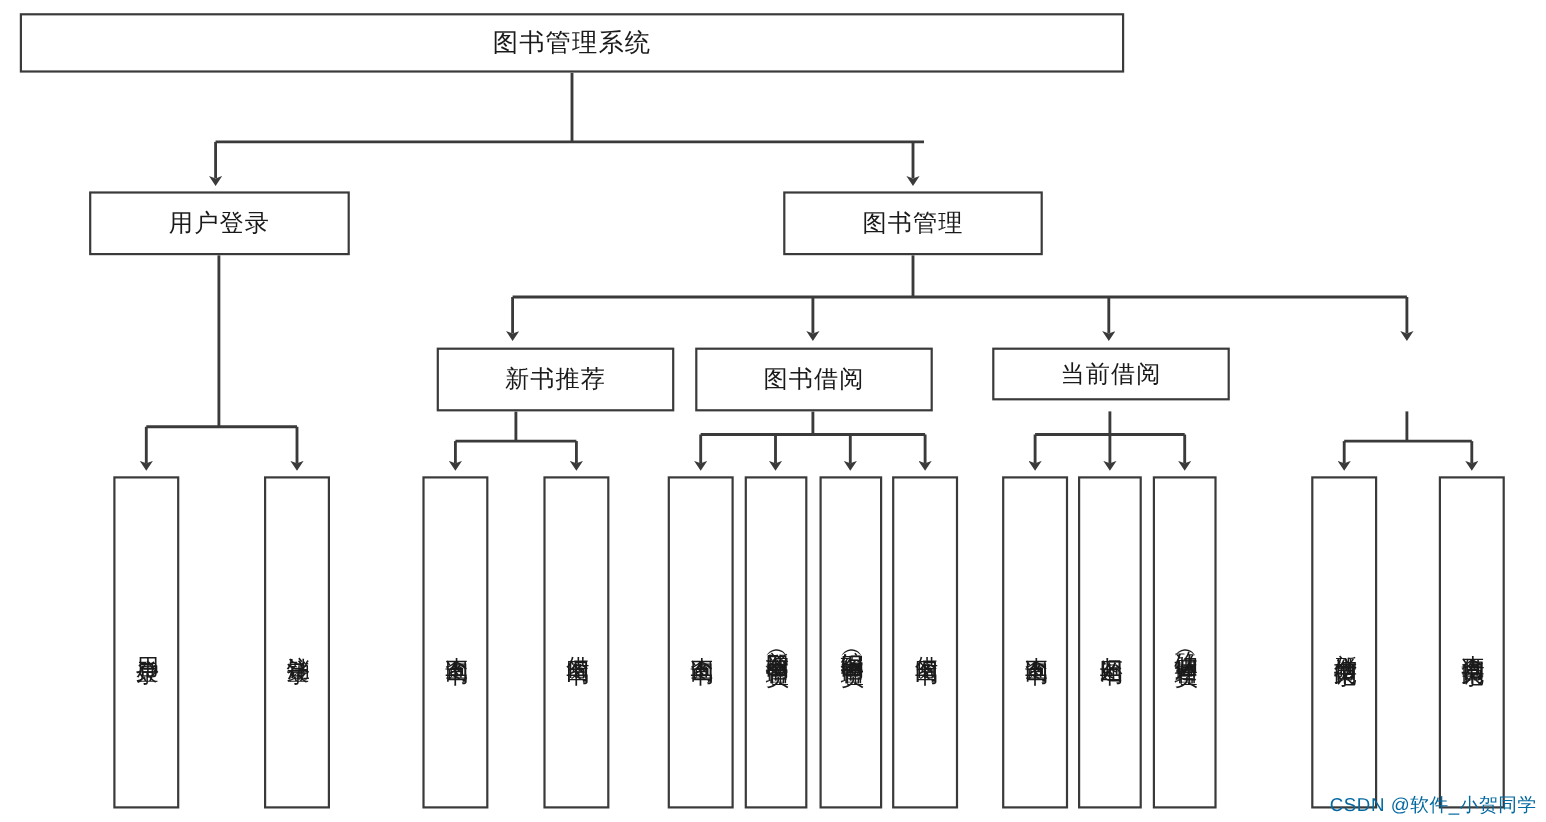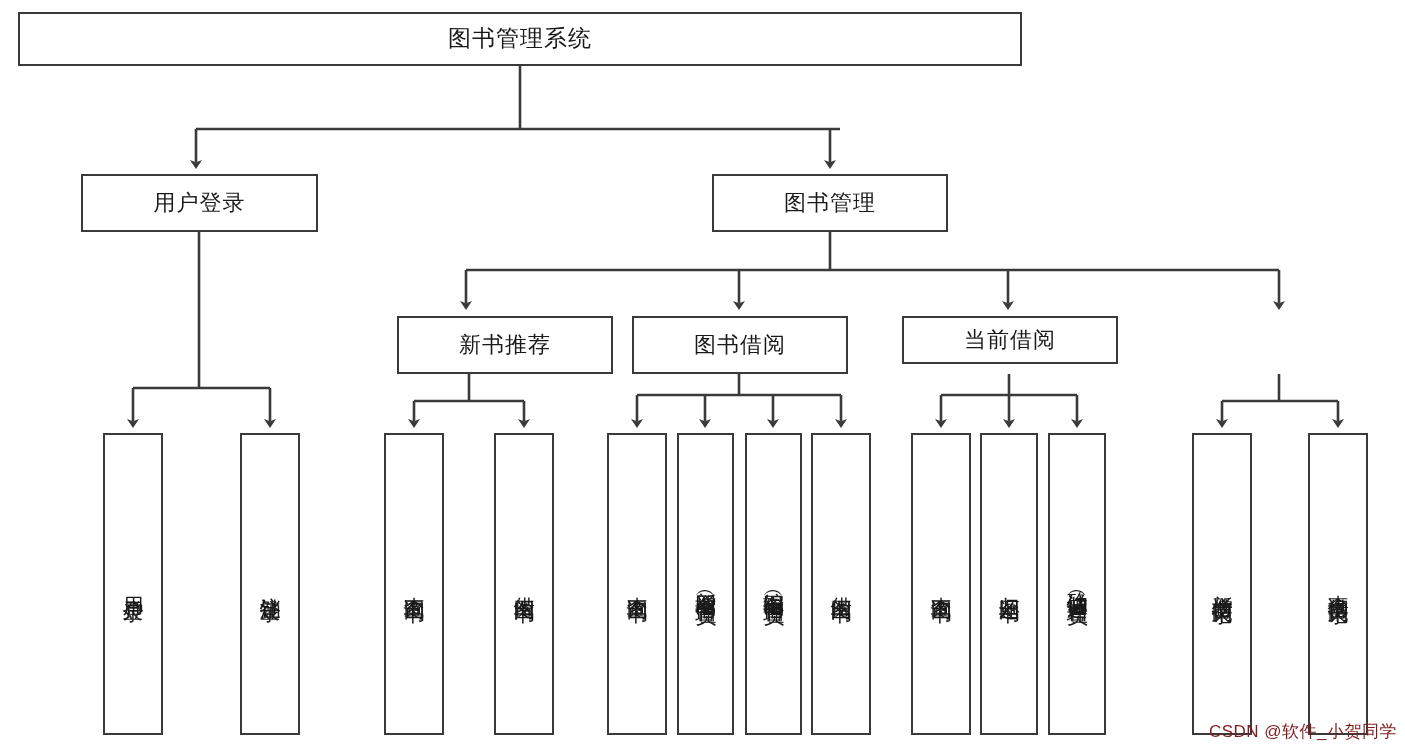--- a/index.html
+++ b/index.html
@@ -55,21 +55,21 @@
     line-height: 1.45;
     letter-spacing: 2px;
     white-space: nowrap;
     color: #1a1a1a;
   }
   .watermark {
     position: absolute;
     right: 8px;
     bottom: 4px;
     font-size: 17px;
-    color: #7f1d1d;
+    color: #0369a1;
     letter-spacing: 0.5px;
     white-space: nowrap;
     user-select: none;
   }
 </style>
 </head>
 <body>
 
 <div id="canvas">
 

